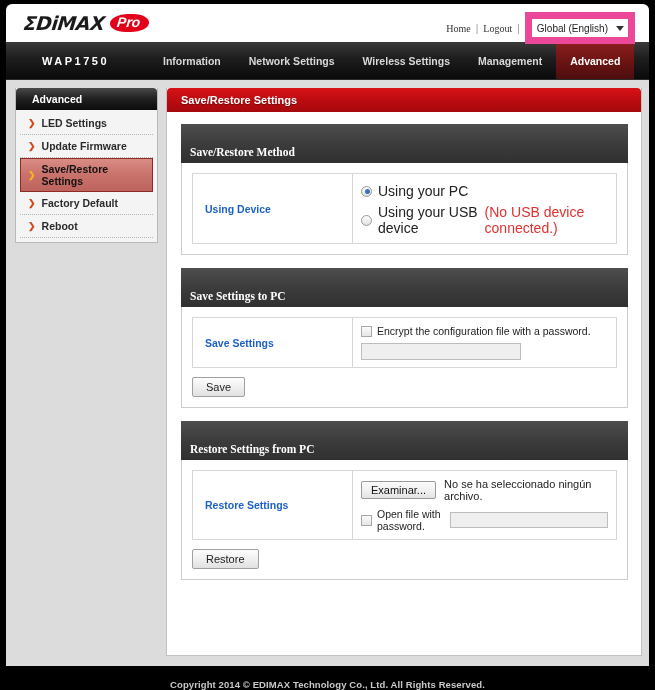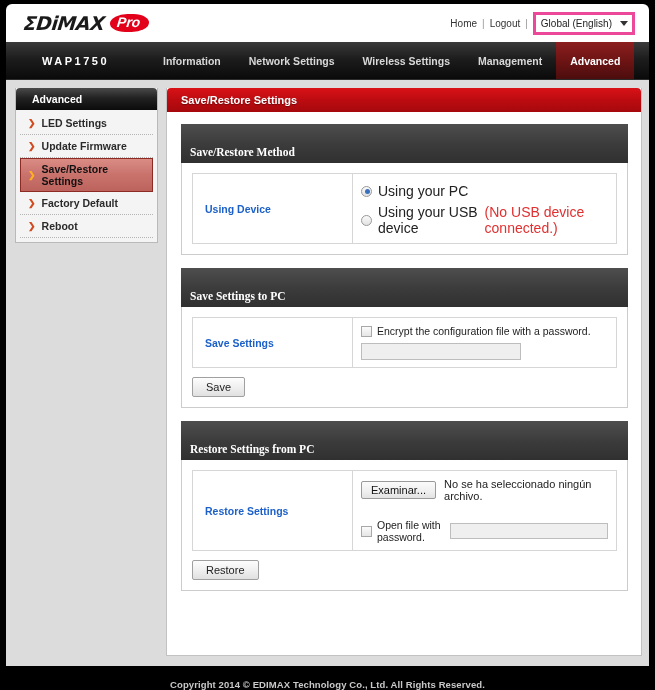--- a/index.html
+++ b/index.html
@@ -63,32 +63,33 @@
     top: 8px;
     display: flex;
     align-items: center;
     font-size: 10px;
     color: #333;
     gap: 5px;
   }
   .topnav-right a {
     color: #333;
     text-decoration: none;
+    font-family: Liberation Serif, serif;
   }
   .sep { color: #999; }
   .lang-select {
-    border: 3px solid #ec4899;
+    border: 7px solid #ec4899;
     background: #fff;
     padding: 1px 4px 1px 5px;
     font-size: 10px;
     color: #222;
     display: flex;
     align-items: center;
     gap: 8px;
-    height: 23px;
+    height: 32px;
   }
   .caret-down {
     width: 0; height: 0;
     border-left: 4px solid transparent;
     border-right: 4px solid transparent;
     border-top: 5px solid #333;
   }
 
   
   .mainnav {
@@ -313,21 +314,21 @@
     padding: 2px 9px;
     font-size: 11px;
     color: #111;
     border-radius: 2px;
     cursor: pointer;
   }
   .file-row {
     display: flex;
     align-items: center;
     gap: 8px;
-    margin-bottom: 17px;
+    margin-bottom: 6px;
   }
   .file-name {
     font-size: 11px;
     color: #222;
   }
 
   
   .footer {
     height: 24px;
     background: #000000;

